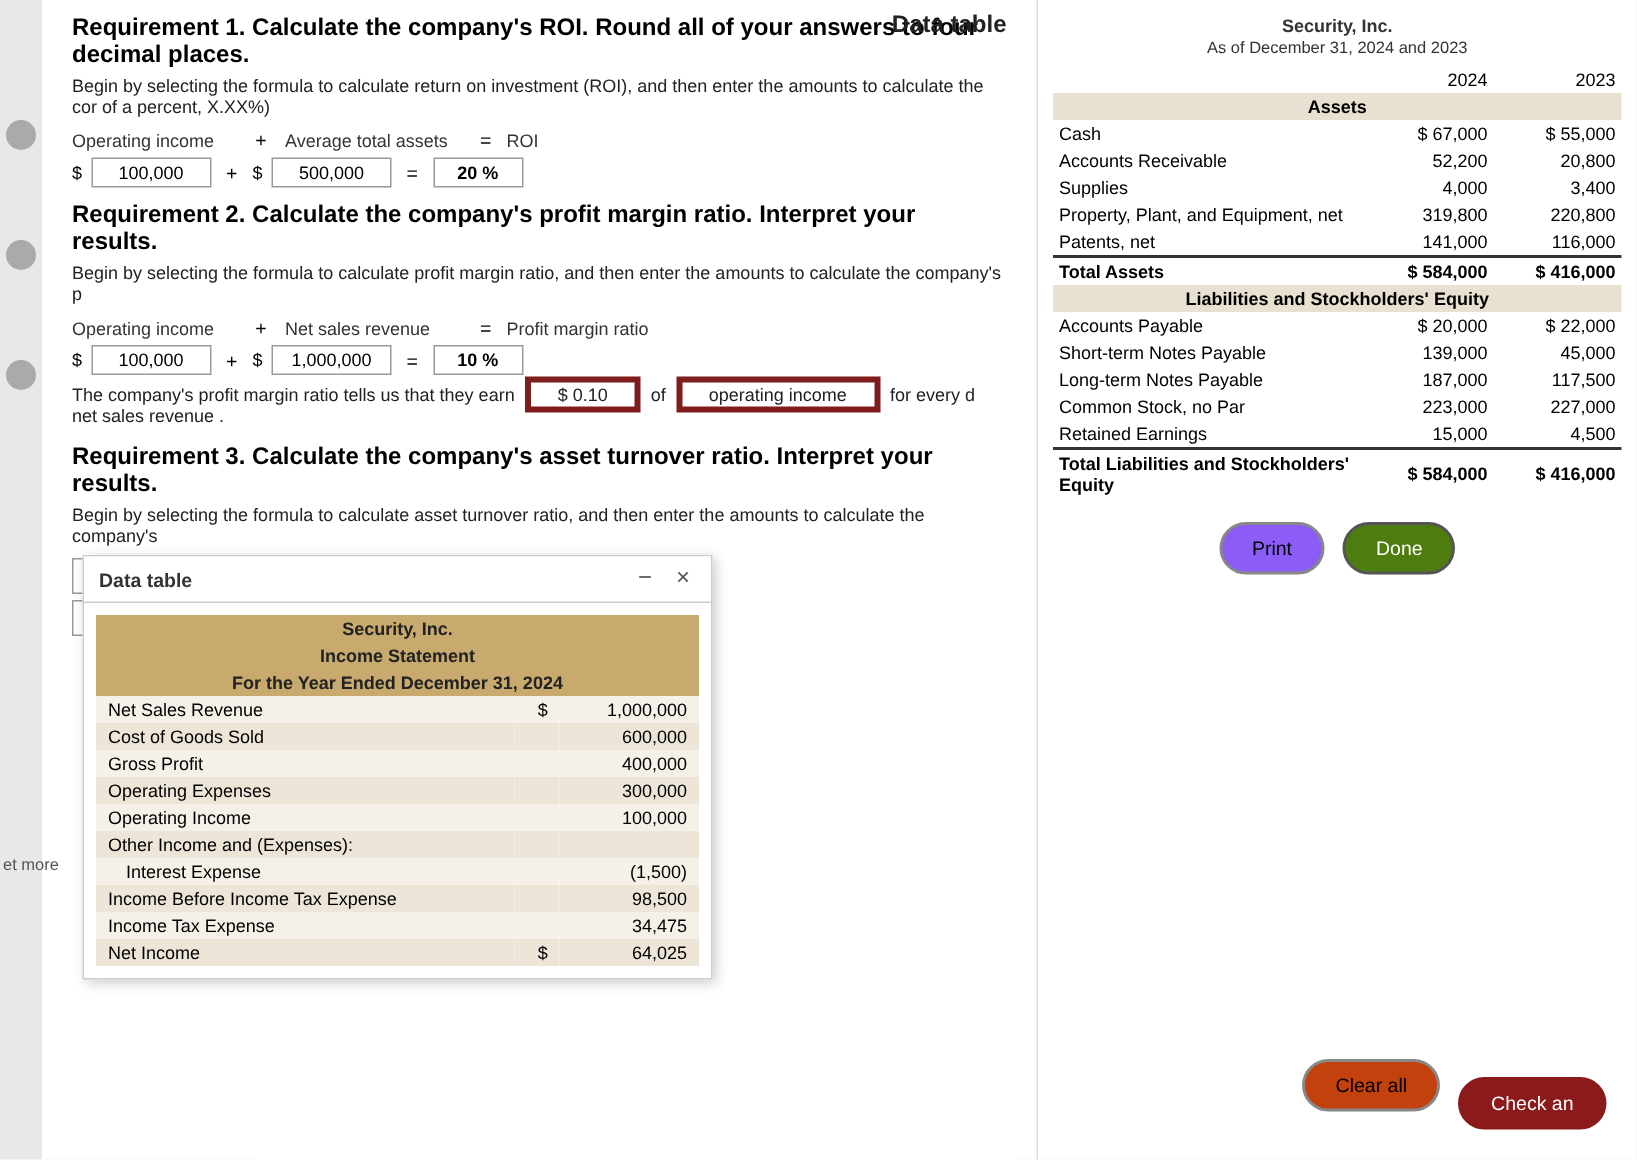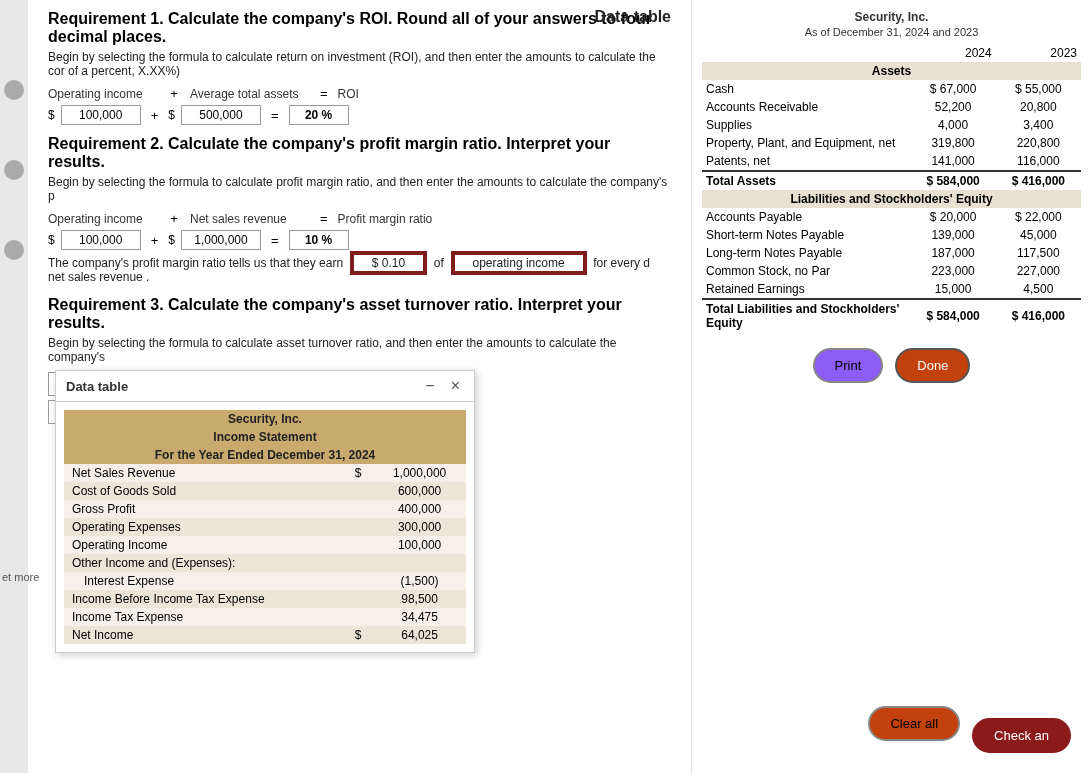--- a/index.html
+++ b/index.html
@@ -219,21 +219,21 @@
       background: #e8e0d0;
     }
 
     .balance-year {
       text-align: right;
       font-weight: normal;
       padding-right: 8px;
     }
 
     .num-col {
-      text-align: center;
+      text-align: right;
       padding-right: 4px;
     }
 
     .total-row td {
       font-weight: bold;
       border-top: 2px solid #333;
     }
 
     
     .bottom-bar {
@@ -248,21 +248,21 @@
     .btn-print {
       background: #8b5cf6;
       border: 2px solid #888;
       border-radius: 20px;
       padding: 8px 20px;
       font-size: 13px;
       cursor: pointer;
     }
 
     .btn-done {
-      background: #c2410c;
+      background: #4d7c0f;
       border: 2px solid #555;
       border-radius: 20px;
       padding: 8px 20px;
       font-size: 13px;
       color: white;
       cursor: pointer;
     }
 
     .btn-clear-all {
       background: #c2410c;

